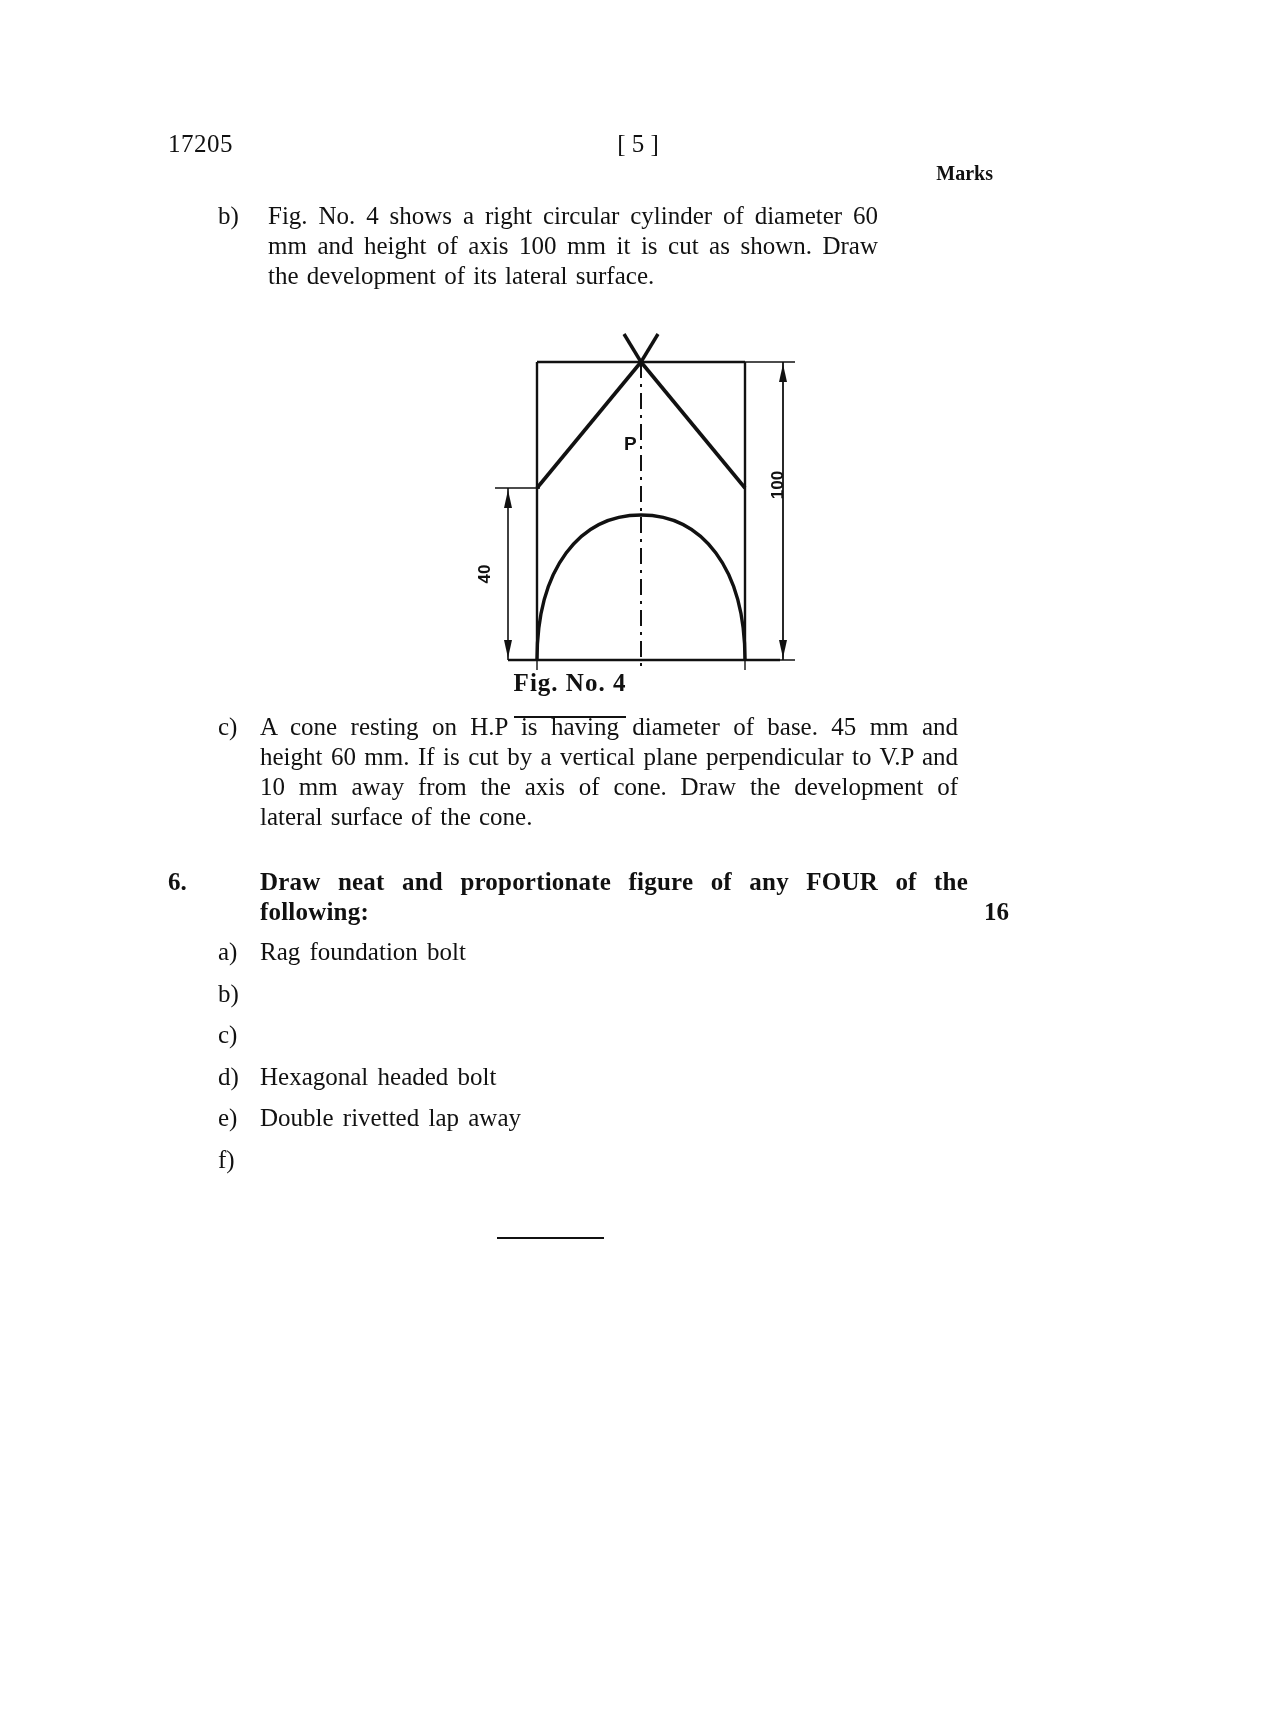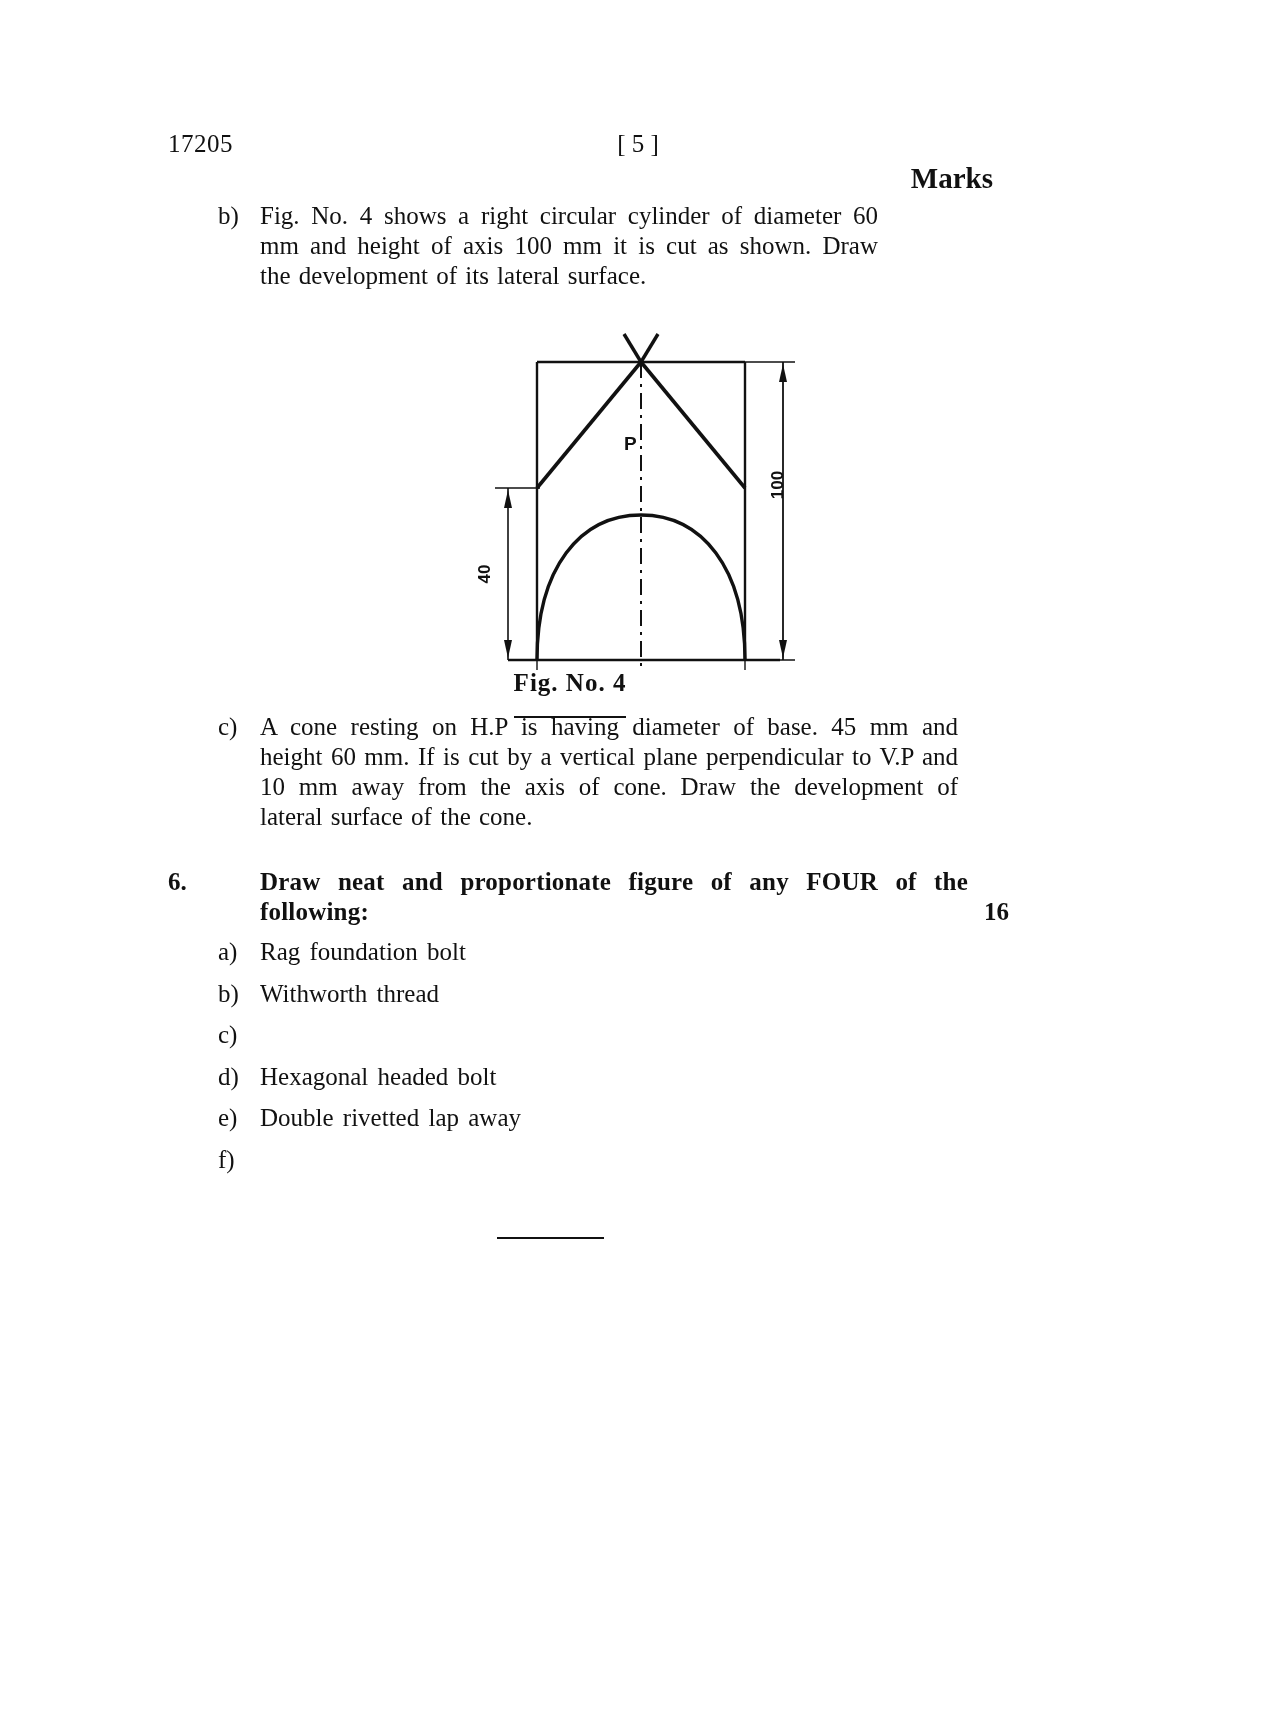--- a/index.html
+++ b/index.html
@@ -42,21 +42,21 @@
     width: 940px;
     text-align: center;
     font-size: 25px;
   }
   .marks-label {
     position: absolute;
     top: 162px;
     left: 0;
     width: 993px;
     text-align: right;
-    font-size: 29px;
+    font-size: 20px;
     font-weight: bold;
   }
 
   
   .qblock {
     position: absolute;
     display: flex;
     align-items: flex-start;
   }
   .q-marker {
@@ -81,21 +81,21 @@
   }
   .uline { }
 
   
   #q-b {
     top: 201px;
     left: 218px;
     width: 660px;
   }
   #q-b .q-marker { width: 42px; }
-  #q-b .q-body { width: 618px; }
+  #q-b .q-body { width: 618px; margin-left: 8px; }
 
   
   #q-c {
     top: 712px;
     left: 218px;
     width: 740px;
   }
   #q-c .q-marker { width: 42px; }
   #q-c .q-body { width: 698px; }
 
@@ -291,21 +291,20 @@
 
   <div class="sub-list">
 
     <div class="sub-item">
       <span class="marker">a)</span>
       <span class="text">Rag foundation bolt</span>
     </div>
 
     <div class="sub-item">
       <span class="marker">b)</span>
-      <span class="text">Withworth thread</span>
     </div>
 
     <div class="sub-item">
       <span class="marker">c)</span>
     </div>
 
     <div class="sub-item">
       <span class="marker">d)</span>
       <span class="text">Hexagonal headed bolt</span>
     </div>

